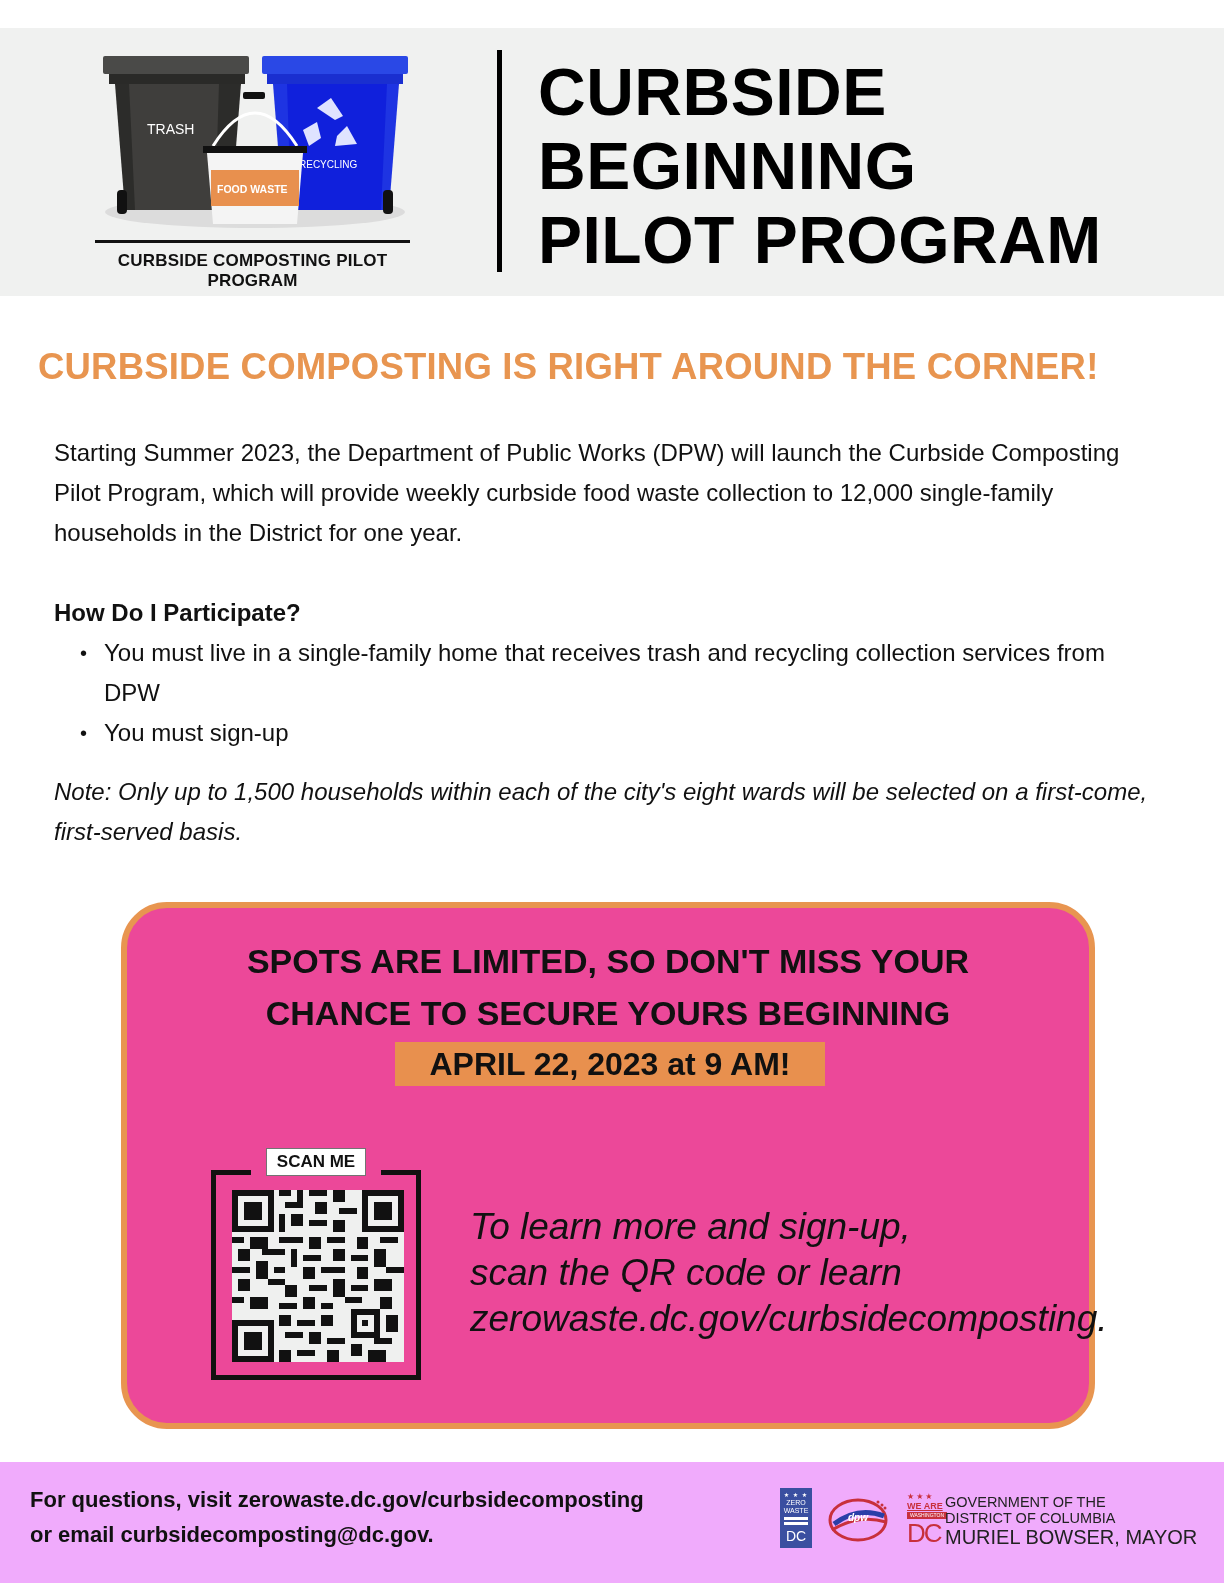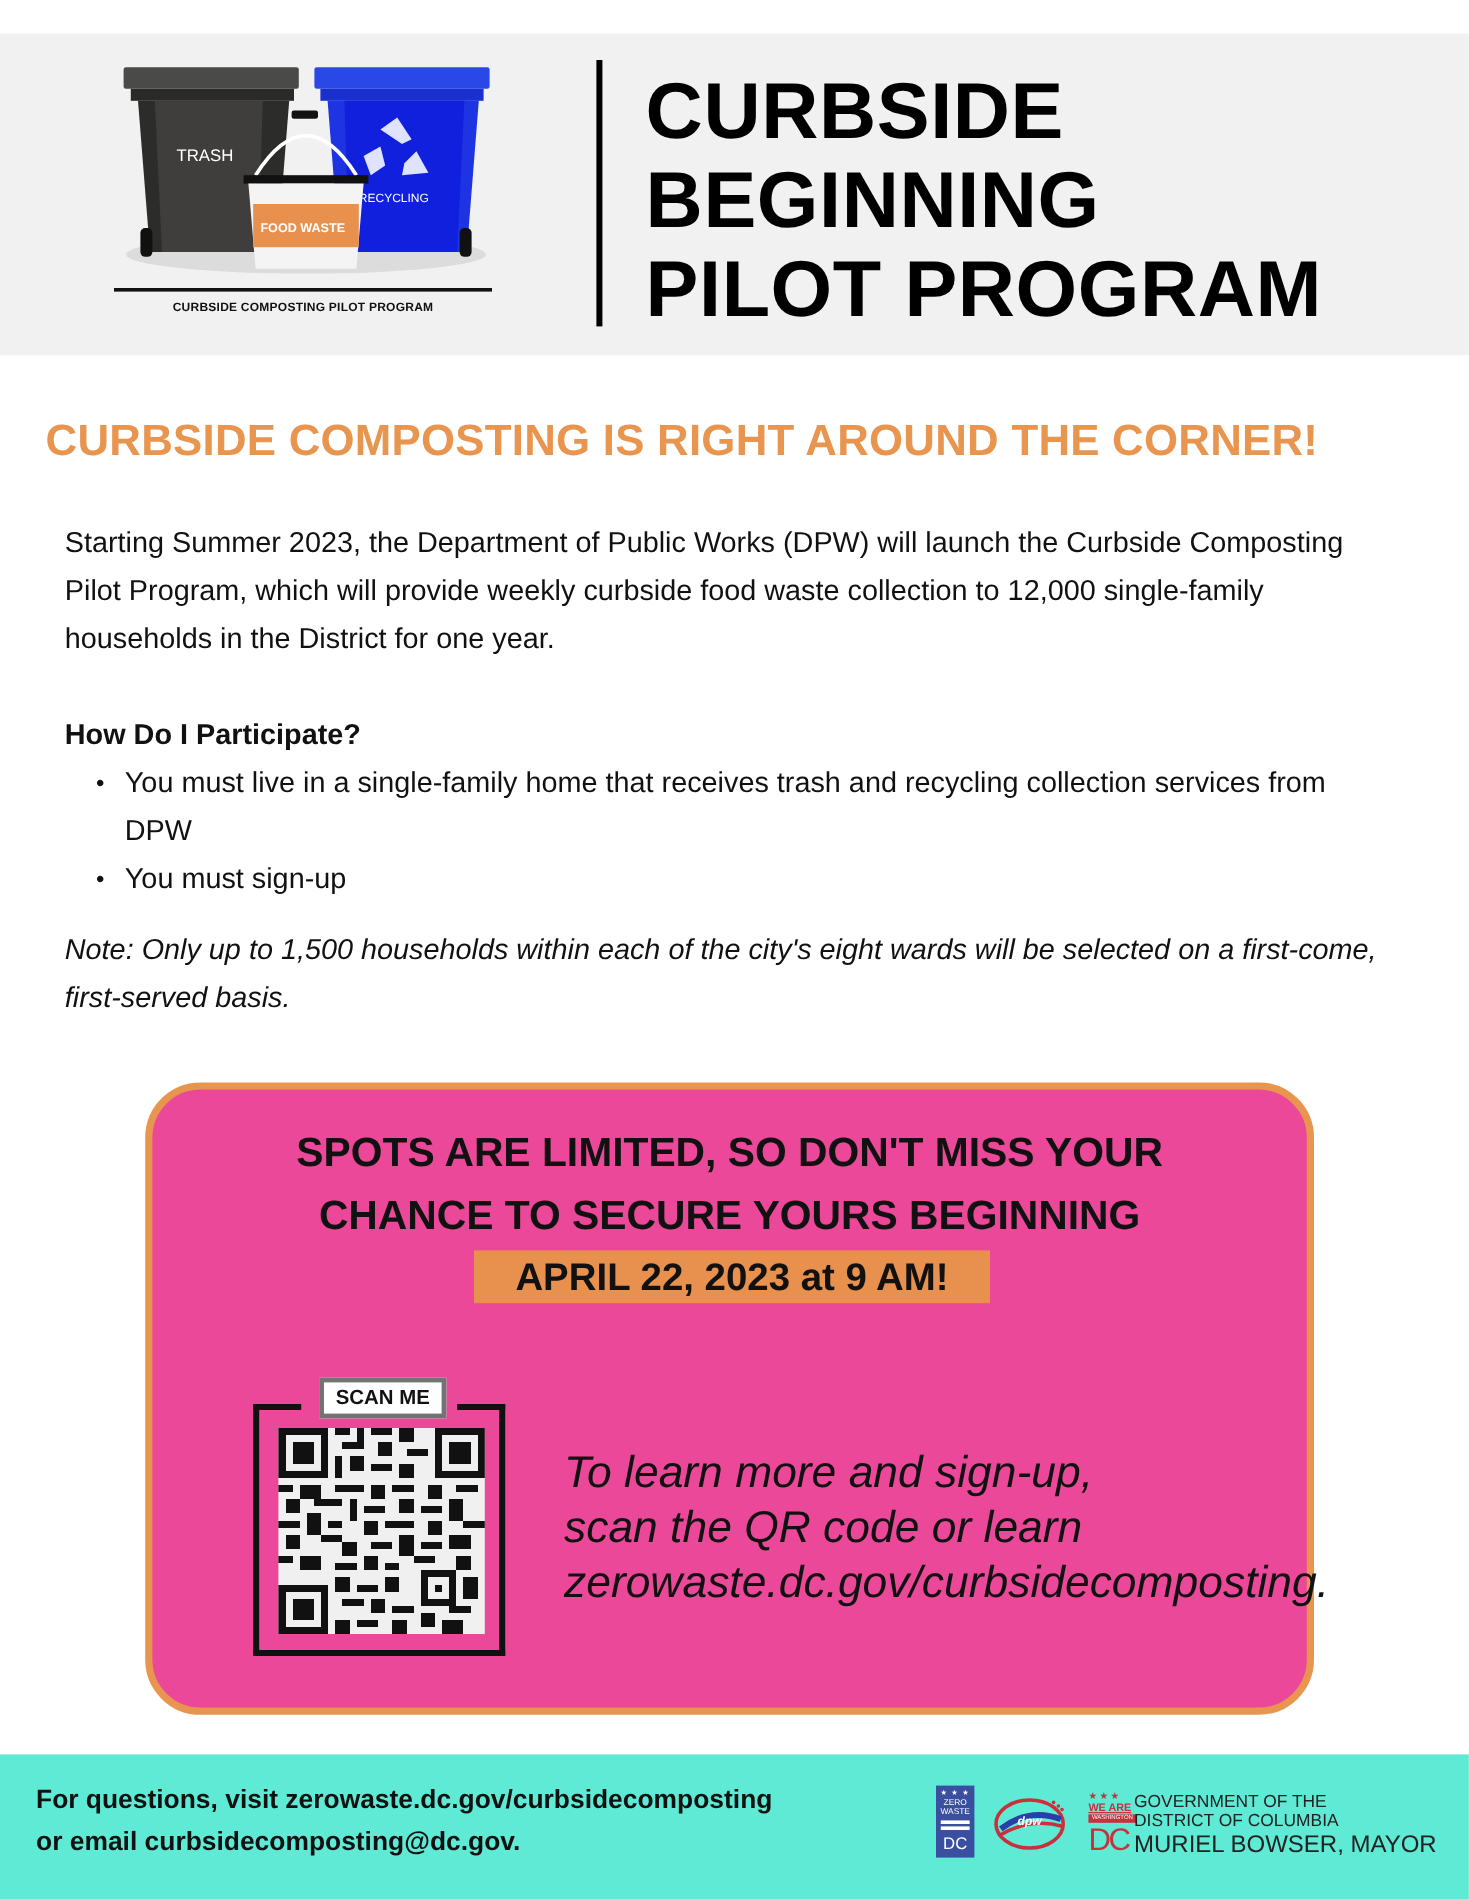--- a/index.html
+++ b/index.html
@@ -1,21 +1,21 @@
 <!DOCTYPE html>
 <html><head>
 <meta charset="utf-8">
 <style>
   html, body { margin: 0; padding: 0; background: #ffffff; }
   body { width: 1224px; height: 1583px; position: relative; overflow: hidden; font-family: "Liberation Sans", sans-serif; color: #111111; }
 
   .header-band { position: absolute; left: 0; top: 28px; width: 1224px; height: 268px; background: #f0f1f0; }
   .logo-art { position: absolute; left: 95px; top: 50px; width: 320px; height: 190px; }
   .logo-rule { position: absolute; left: 95px; top: 240px; width: 315px; height: 3px; background: #111; }
-  .logo-caption { position: absolute; left: 95px; top: 251px; width: 315px; text-align: center; font-weight: bold; font-size: 10px; letter-spacing: 0.2px; }
+  .logo-caption { position: absolute; left: 95px; top: 251px; width: 315px; text-align: center; font-weight: bold; font-size: 17px; letter-spacing: 0.2px; }
   .title-rule { position: absolute; left: 497px; top: 50px; width: 5px; height: 222px; background: #000; }
   .title { position: absolute; left: 538px; top: 55px; font-weight: bold; font-size: 66px; line-height: 74px; letter-spacing: 0.5px; color: #000; }
   .title div { white-space: nowrap; }
 
   .subhead { position: absolute; left: 38px; top: 346px; width: 1150px; font-weight: bold; font-size: 36.5px; color: #e89550; white-space: nowrap; letter-spacing: 0.2px; }
 
   .body-text { position: absolute; left: 54px; font-size: 24px; line-height: 40px; color: #111; }
   .intro { top: 433px; width: 1100px; }
   .howto-heading { top: 593px; font-weight: bold; }
   .howto-list { position: absolute; left: 80px; top: 633px; width: 1080px; margin: 0; padding: 0; list-style: none; font-size: 24px; line-height: 40px; }
@@ -24,26 +24,26 @@
   .note { top: 772px; width: 1100px; font-style: italic; }
 
   .callout { position: absolute; left: 121px; top: 902px; width: 962px; height: 515px; border: 6px solid #e89550; border-radius: 46px; background: #ec4899; }
   .callout-line { position: absolute; left: 0; width: 962px; text-align: center; font-weight: bold; font-size: 34px; color: #111; white-space: nowrap; }
   .callout-line1 { top: 34px; }
   .callout-line2 { top: 86px; }
   .date-badge { position: absolute; left: 268px; top: 134px; width: 430px; height: 44px; background: #e8904e; text-align: center; font-weight: bold; font-size: 32px; line-height: 44px; color: #111; }
 
   .qr-frame { position: absolute; left: 84px; top: 262px; width: 210px; height: 210px; }
   .qr-frame .corner { position: absolute; background: #111; }
-  .scan-label { position: absolute; left: 139px; top: 240px; width: 98px; height: 26px; border: 4px solid #737373; background: #fff; font-weight: bold; font-size: 17px; line-height: 26px; text-align: center; color: #111; }
+  .scan-label { position: absolute; left: 139px; top: 240px; width: 98px; height: 26px; border: 1px solid #737373; background: #fff; font-weight: bold; font-size: 17px; line-height: 26px; text-align: center; color: #111; }
   .qr-code { position: absolute; left: 105px; top: 282px; width: 172px; height: 172px; }
 
   .signup-text { position: absolute; left: 343px; top: 296px; font-size: 37px; line-height: 46px; color: #111; white-space: nowrap; font-style: italic; }
 
-  .footer-band { position: absolute; left: 0; top: 1462px; width: 1224px; height: 121px; background: #5eead4; }
+  .footer-band { position: absolute; left: 0; top: 1462px; width: 1224px; height: 121px; background: #f0abfc; }
   .footer-text { position: absolute; left: 30px; top: 20px; font-weight: bold; font-size: 22px; line-height: 35px; color: #111; white-space: nowrap; }
   .zw-logo { position: absolute; left: 780px; top: 26px; width: 32px; height: 60px; background: #3a4fa0; color: #fff; text-align: center; font-size: 7px; line-height: 8px; }
   .zw-logo .stars { font-size: 6px; padding-top: 3px; letter-spacing: 1px; }
   .zw-logo .word { font-size: 7px; }
   .zw-logo .bar { width: 24px; height: 3px; background: #fff; margin: 2px auto; }
   .zw-logo .dc { font-size: 14px; line-height: 18px; margin-top: 2px; }
   .dpw-logo { position: absolute; left: 826px; top: 30px; width: 64px; height: 56px; }
   .dc-gov { position: absolute; left: 907px; top: 30px; width: 290px; height: 60px; }
   .dc-mark { position: absolute; left: 0; top: 0; width: 40px; height: 56px; color: #c8303c; }
   .dc-mark .stars { font-size: 8px; letter-spacing: 2px; line-height: 9px; }

